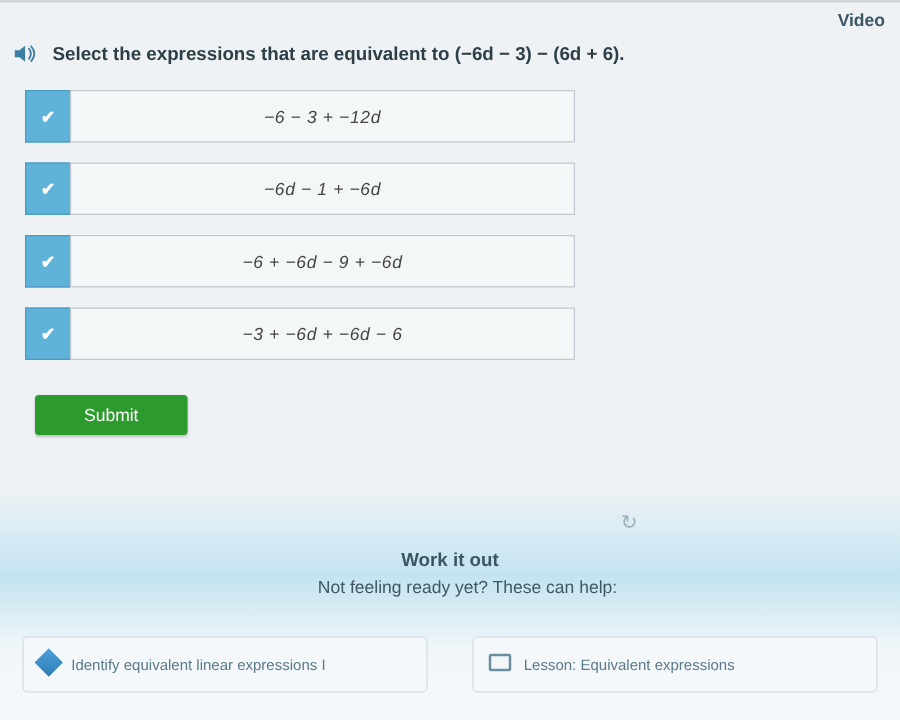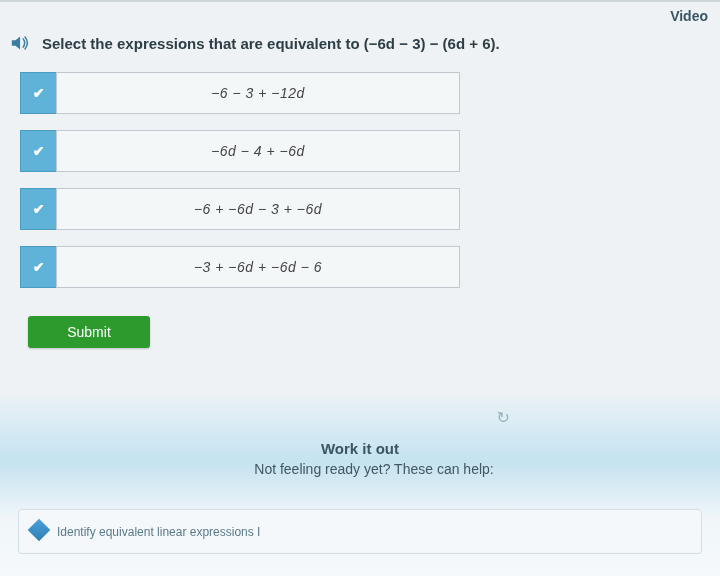--- a/index.html
+++ b/index.html
@@ -177,29 +177,29 @@
       </div>
     <div class="option-label">
         <span>−6 − 3 + −12d</span>
       </div>
   </div>
   <div class="option">
     <div class="checkbox">
         <span class="checkmark">✔</span>
       </div>
     <div class="option-label">
-        <span>−6d − 4 + −6d</span>
-      </div>
-  </div>
-  <div class="option">
-    <div class="checkbox">
-        <span class="checkmark">✔</span>
-      </div>
-    <div class="option-label">
-        <span>−6 + −6d − 3 + −6d</span>
+        <span>−6d − 1 + −6d</span>
+      </div>
+  </div>
+  <div class="option">
+    <div class="checkbox">
+        <span class="checkmark">✔</span>
+      </div>
+    <div class="option-label">
+        <span>−6 + −6d − 9 + −6d</span>
       </div>
   </div>
   <div class="option">
     <div class="checkbox">
         <span class="checkmark">✔</span>
       </div>
     <div class="option-label">
         <span>−3 + −6d + −6d − 6</span>
       </div>
   </div>
@@ -212,16 +212,20 @@
 <div class="workout">
   <div class="workout-title">Work it out</div>
   <div class="workout-sub">Not feeling ready yet? These can help:</div>
 </div>
 
 <div class="help-row">
   <div class="help-card">
     <span class="hicon"><span class="diamond"></span></span>
     <span>Identify equivalent linear expressions I</span>
   </div>
+  <div class="help-card">
+    <span class="hicon"><span class="tv"></span></span>
+    <span>Lesson: Equivalent expressions</span>
+  </div>
 </div>
 
 
 
 
 </body></html>

